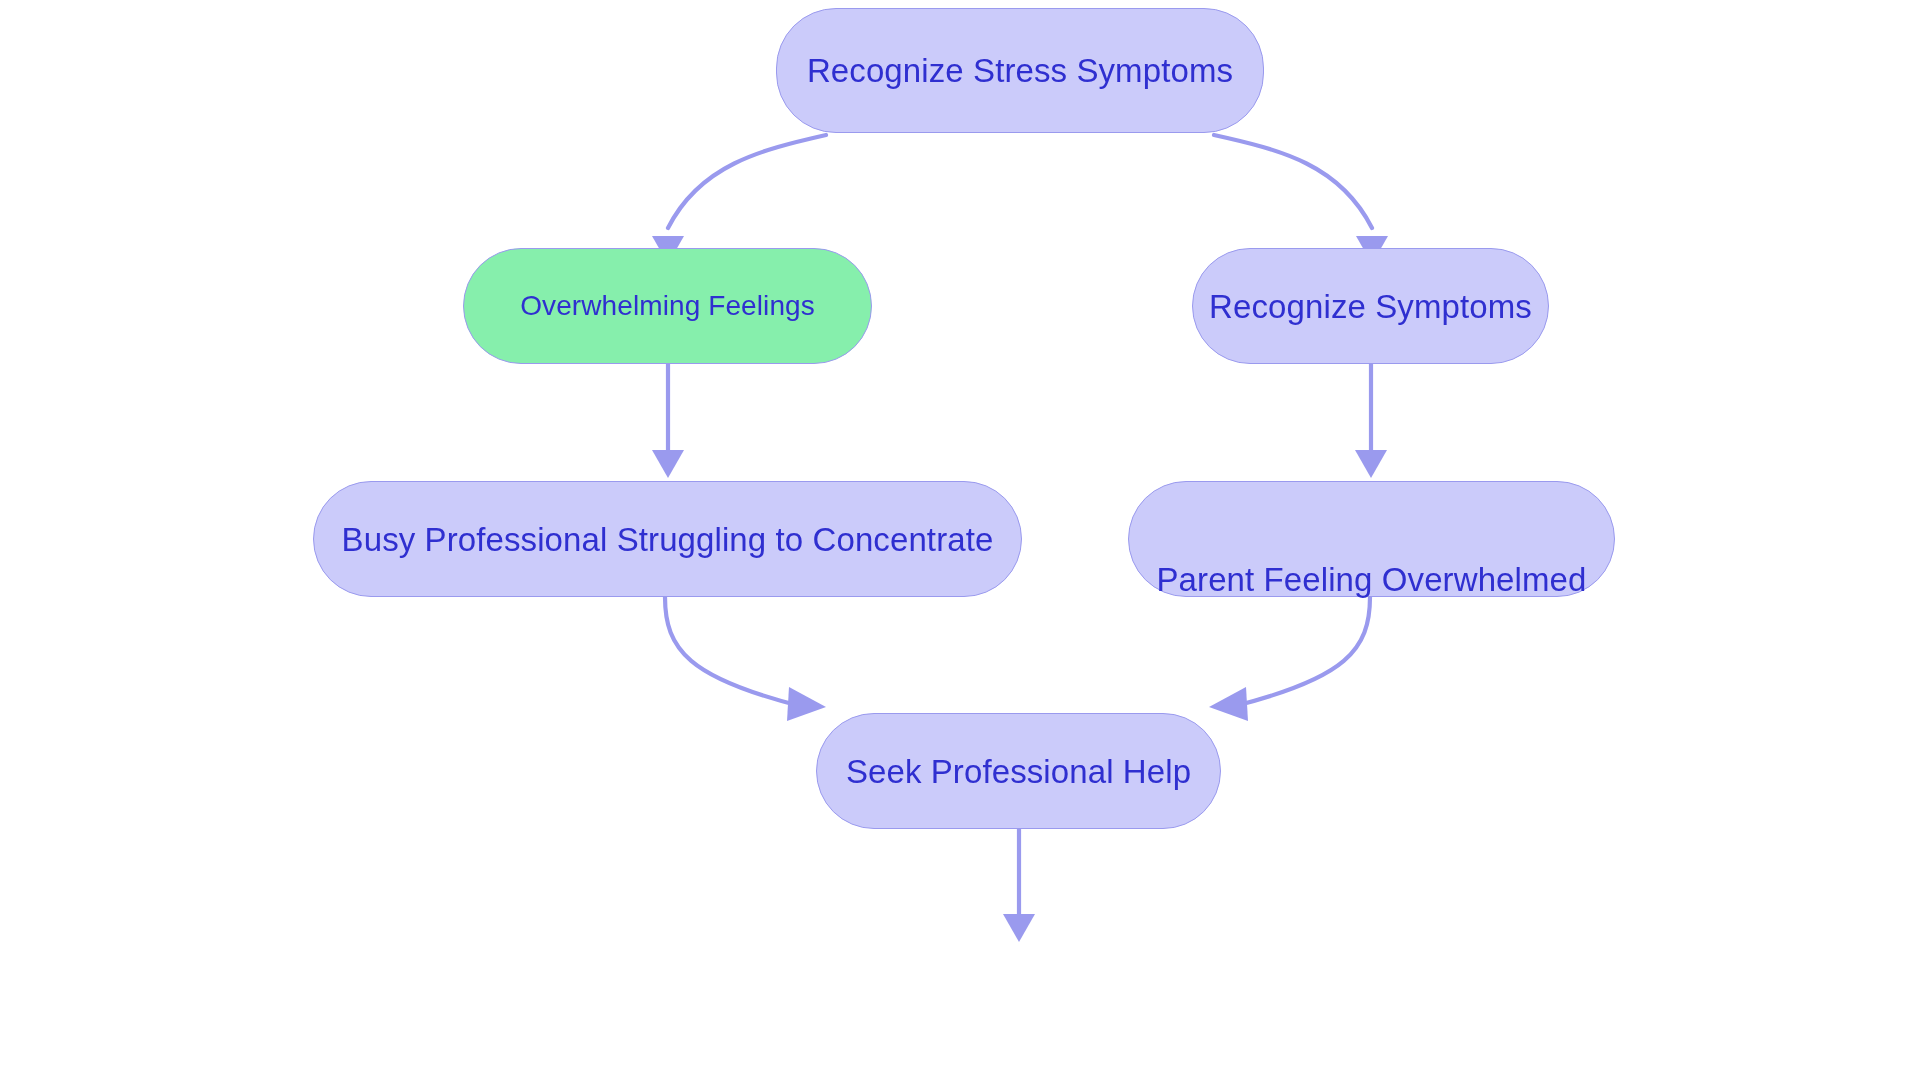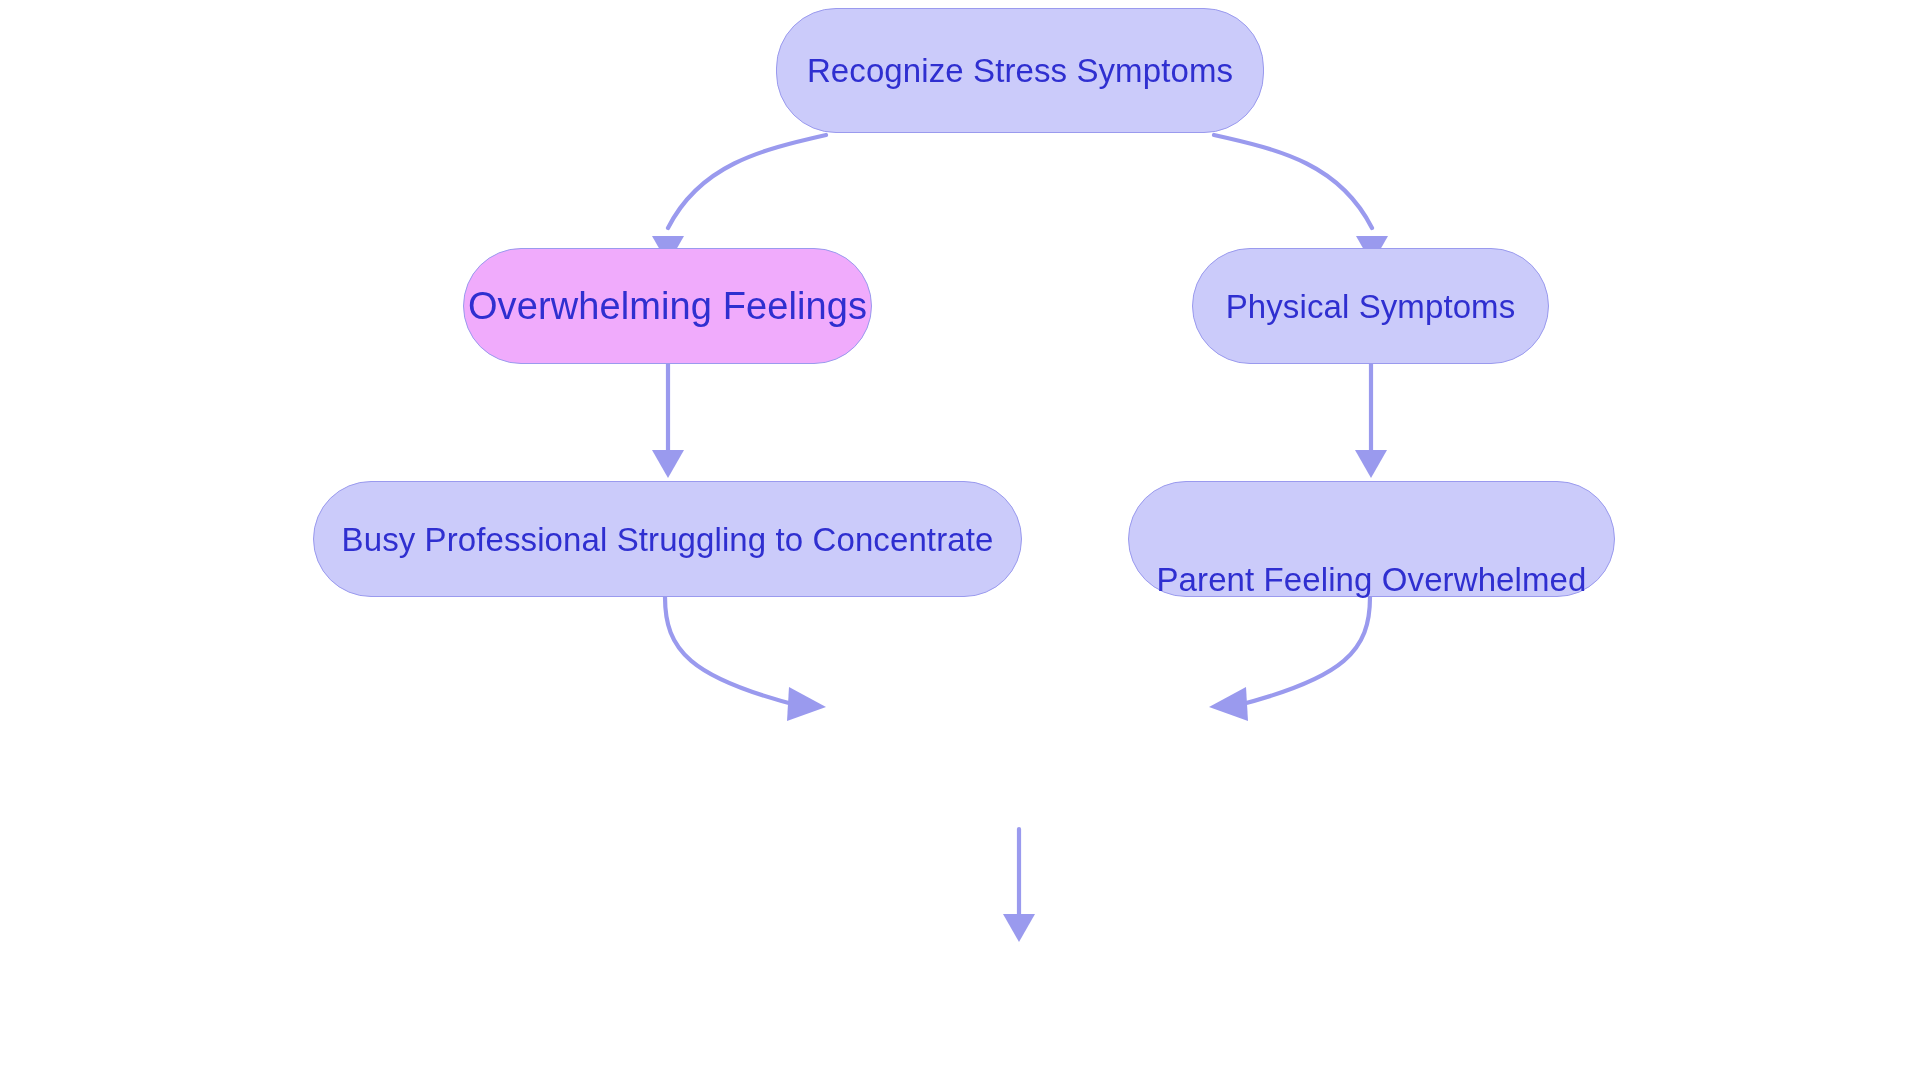--- a/index.html
+++ b/index.html
@@ -86,31 +86,34 @@
     <g>
       <line x1="1019" y1="829" x2="1019" y2="914" stroke="#9a9aee" stroke-width="4.2" stroke-linecap="round"></line>
       <polygon points="1003,914 1035,914 1019,942" fill="#9a9aee"></polygon>
     </g>
   </svg>
 
   <div class="node" style="left: 776px; top: 8px; width: 488px; height: 125px; font-size: 33px; background: rgb(203, 203, 250); border-color: rgb(154, 154, 238); color: rgb(47, 47, 208);">
     <span class="node-label">Recognize Stress Symptoms</span>
   </div>
 
-  <div class="node" style="left: 463px; top: 248px; width: 409px; height: 116px; font-size: 38px; background: #f0abfc; border-color: rgb(154, 154, 238); color: rgb(47, 47, 208);">
+  <div class="node" style="left: 463px; top: 248px; width: 409px; height: 116px; font-size: 28px; background: #86efac; border-color: rgb(154, 154, 238); color: rgb(47, 47, 208);">
     <span class="node-label">Overwhelming Feelings</span>
   </div>
 
   <div class="node" style="left: 1192px; top: 248px; width: 357px; height: 116px; font-size: 33px; background: rgb(203, 203, 250); border-color: rgb(154, 154, 238); color: rgb(47, 47, 208);">
-    <span class="node-label">Physical Symptoms</span>
+    <span class="node-label">Recognize Symptoms</span>
   </div>
 
   <div class="node" style="left: 313px; top: 481px; width: 709px; height: 116px; font-size: 33px; background: rgb(203, 203, 250); border-color: rgb(154, 154, 238); color: rgb(47, 47, 208);">
     <span class="node-label">Busy Professional Struggling to Concentrate</span>
   </div>
 
   <div class="node" style="left: 1128px; top: 481px; width: 487px; height: 116px; font-size: 33px; background: rgb(203, 203, 250); border-color: rgb(154, 154, 238); color: rgb(47, 47, 208); align-items: flex-end;">
     <span class="node-label">Parent Feeling Overwhelmed</span>
   </div>
 
+  <div class="node" style="left: 816px; top: 713px; width: 405px; height: 116px; font-size: 33px; background: rgb(203, 203, 250); border-color: rgb(154, 154, 238); color: rgb(47, 47, 208);">
+    <span class="node-label">Seek Professional Help</span>
+  </div>
 
 
 </div>
 
 </body></html>

